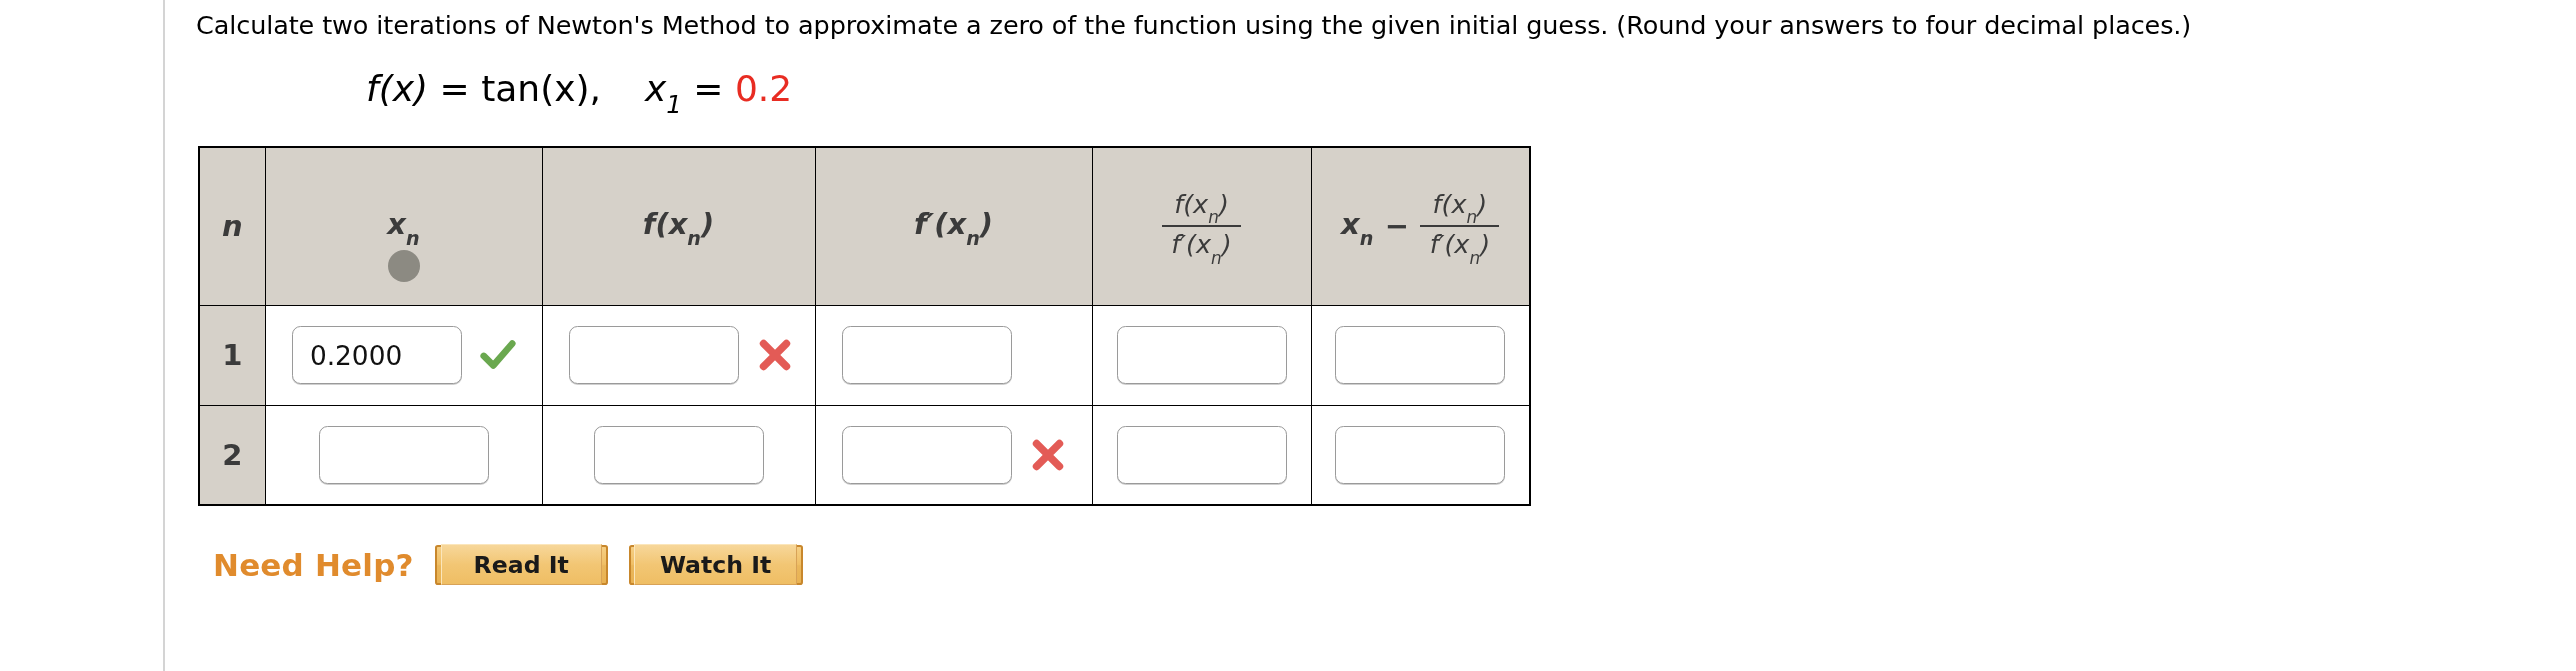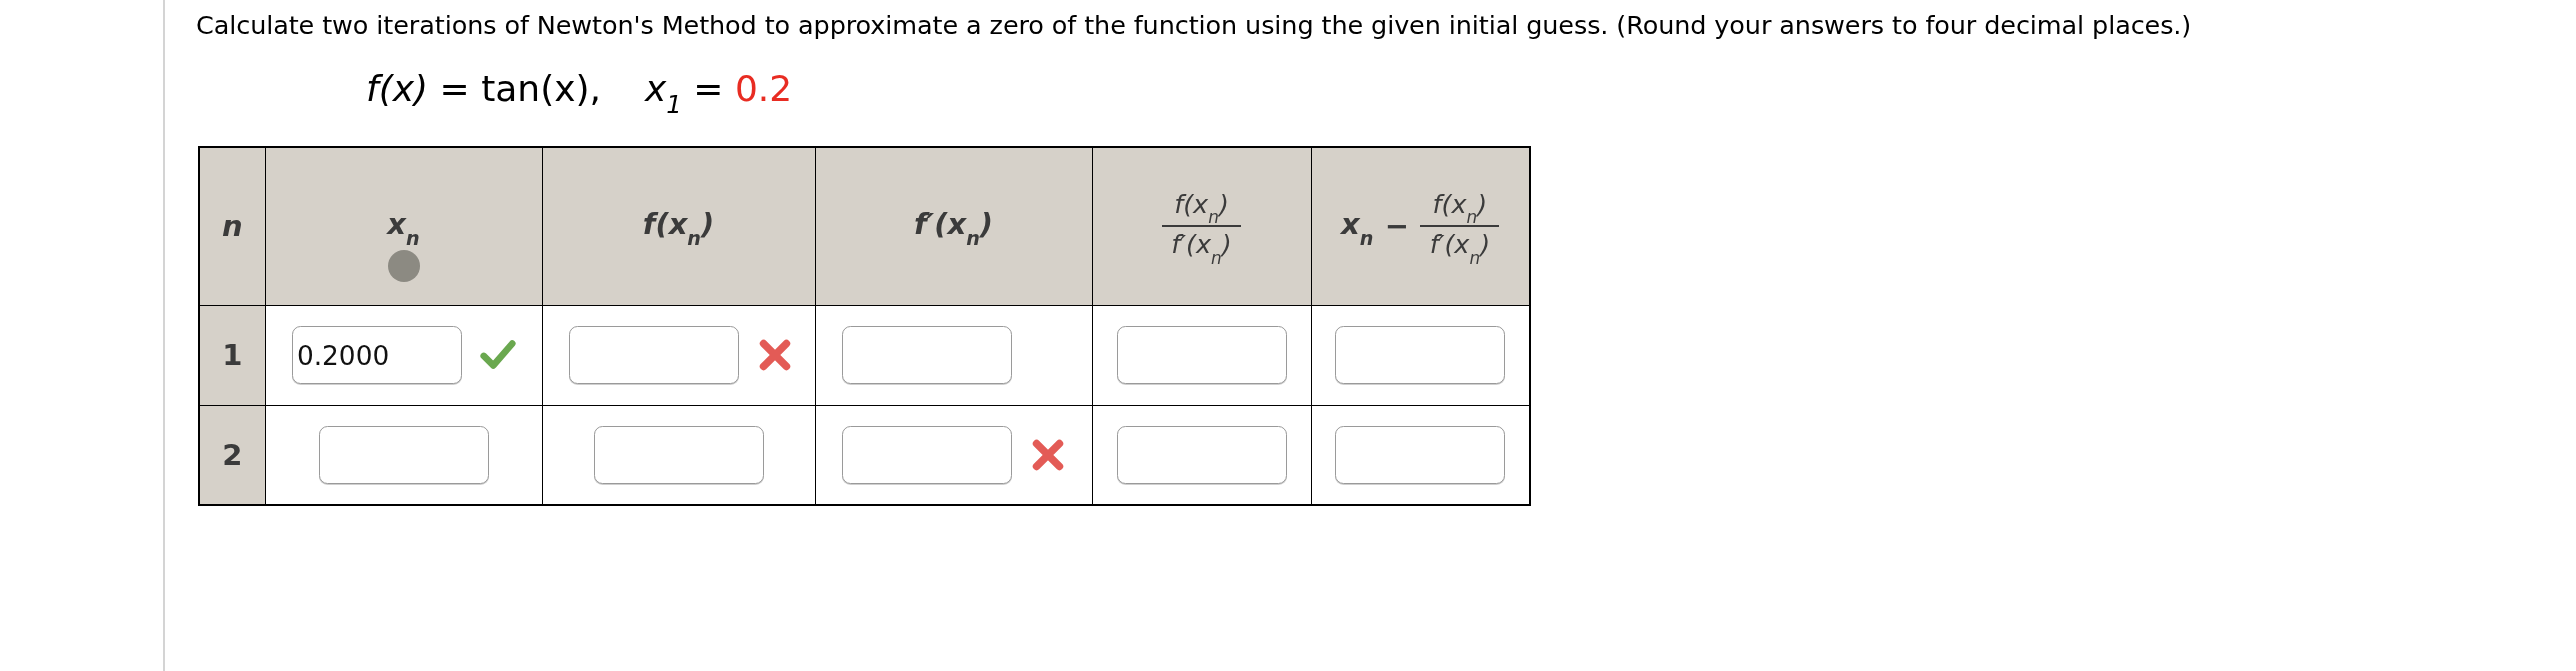--- a/index.html
+++ b/index.html
@@ -167,21 +167,21 @@
 
   .ans-input {
     width: 170px;
     height: 58px;
     border: 1.9px solid #9a9a9a;
     border-radius: 8.5px;
     background: #ffffff;
     font-family: "DejaVu Sans", "Liberation Sans", sans-serif;
     font-size: 26.4px;
     color: #111;
-    padding: 0 4px;
+    padding: 0 17px;
     outline: none;
     box-shadow: 0 0.9px 0 #cfcfcf;
   }
   .mark {
     margin-left: 17px;
     width: 38px;
     height: 38px;
     flex: 0 0 38px;
     display: inline-block;
   }
@@ -347,15 +347,24 @@
         <td>
           <div class="cellwrap centered">
             <input class="ans-input" type="text" value="" style="">
           </div>
         </td>
       </tr>
 
     </tbody>
   </table>
 
+  <div class="need-help-wrap">
+    <span class="need-help-label">Need Help?</span>
+    <button class="help-btn btn-read">
+      <span class="inner">Read It</span>
+    </button>
+    <button class="help-btn btn-watch">
+      <span class="inner">Watch It</span>
+    </button>
+  </div>
 
 </div>
 
 
 </body></html>

